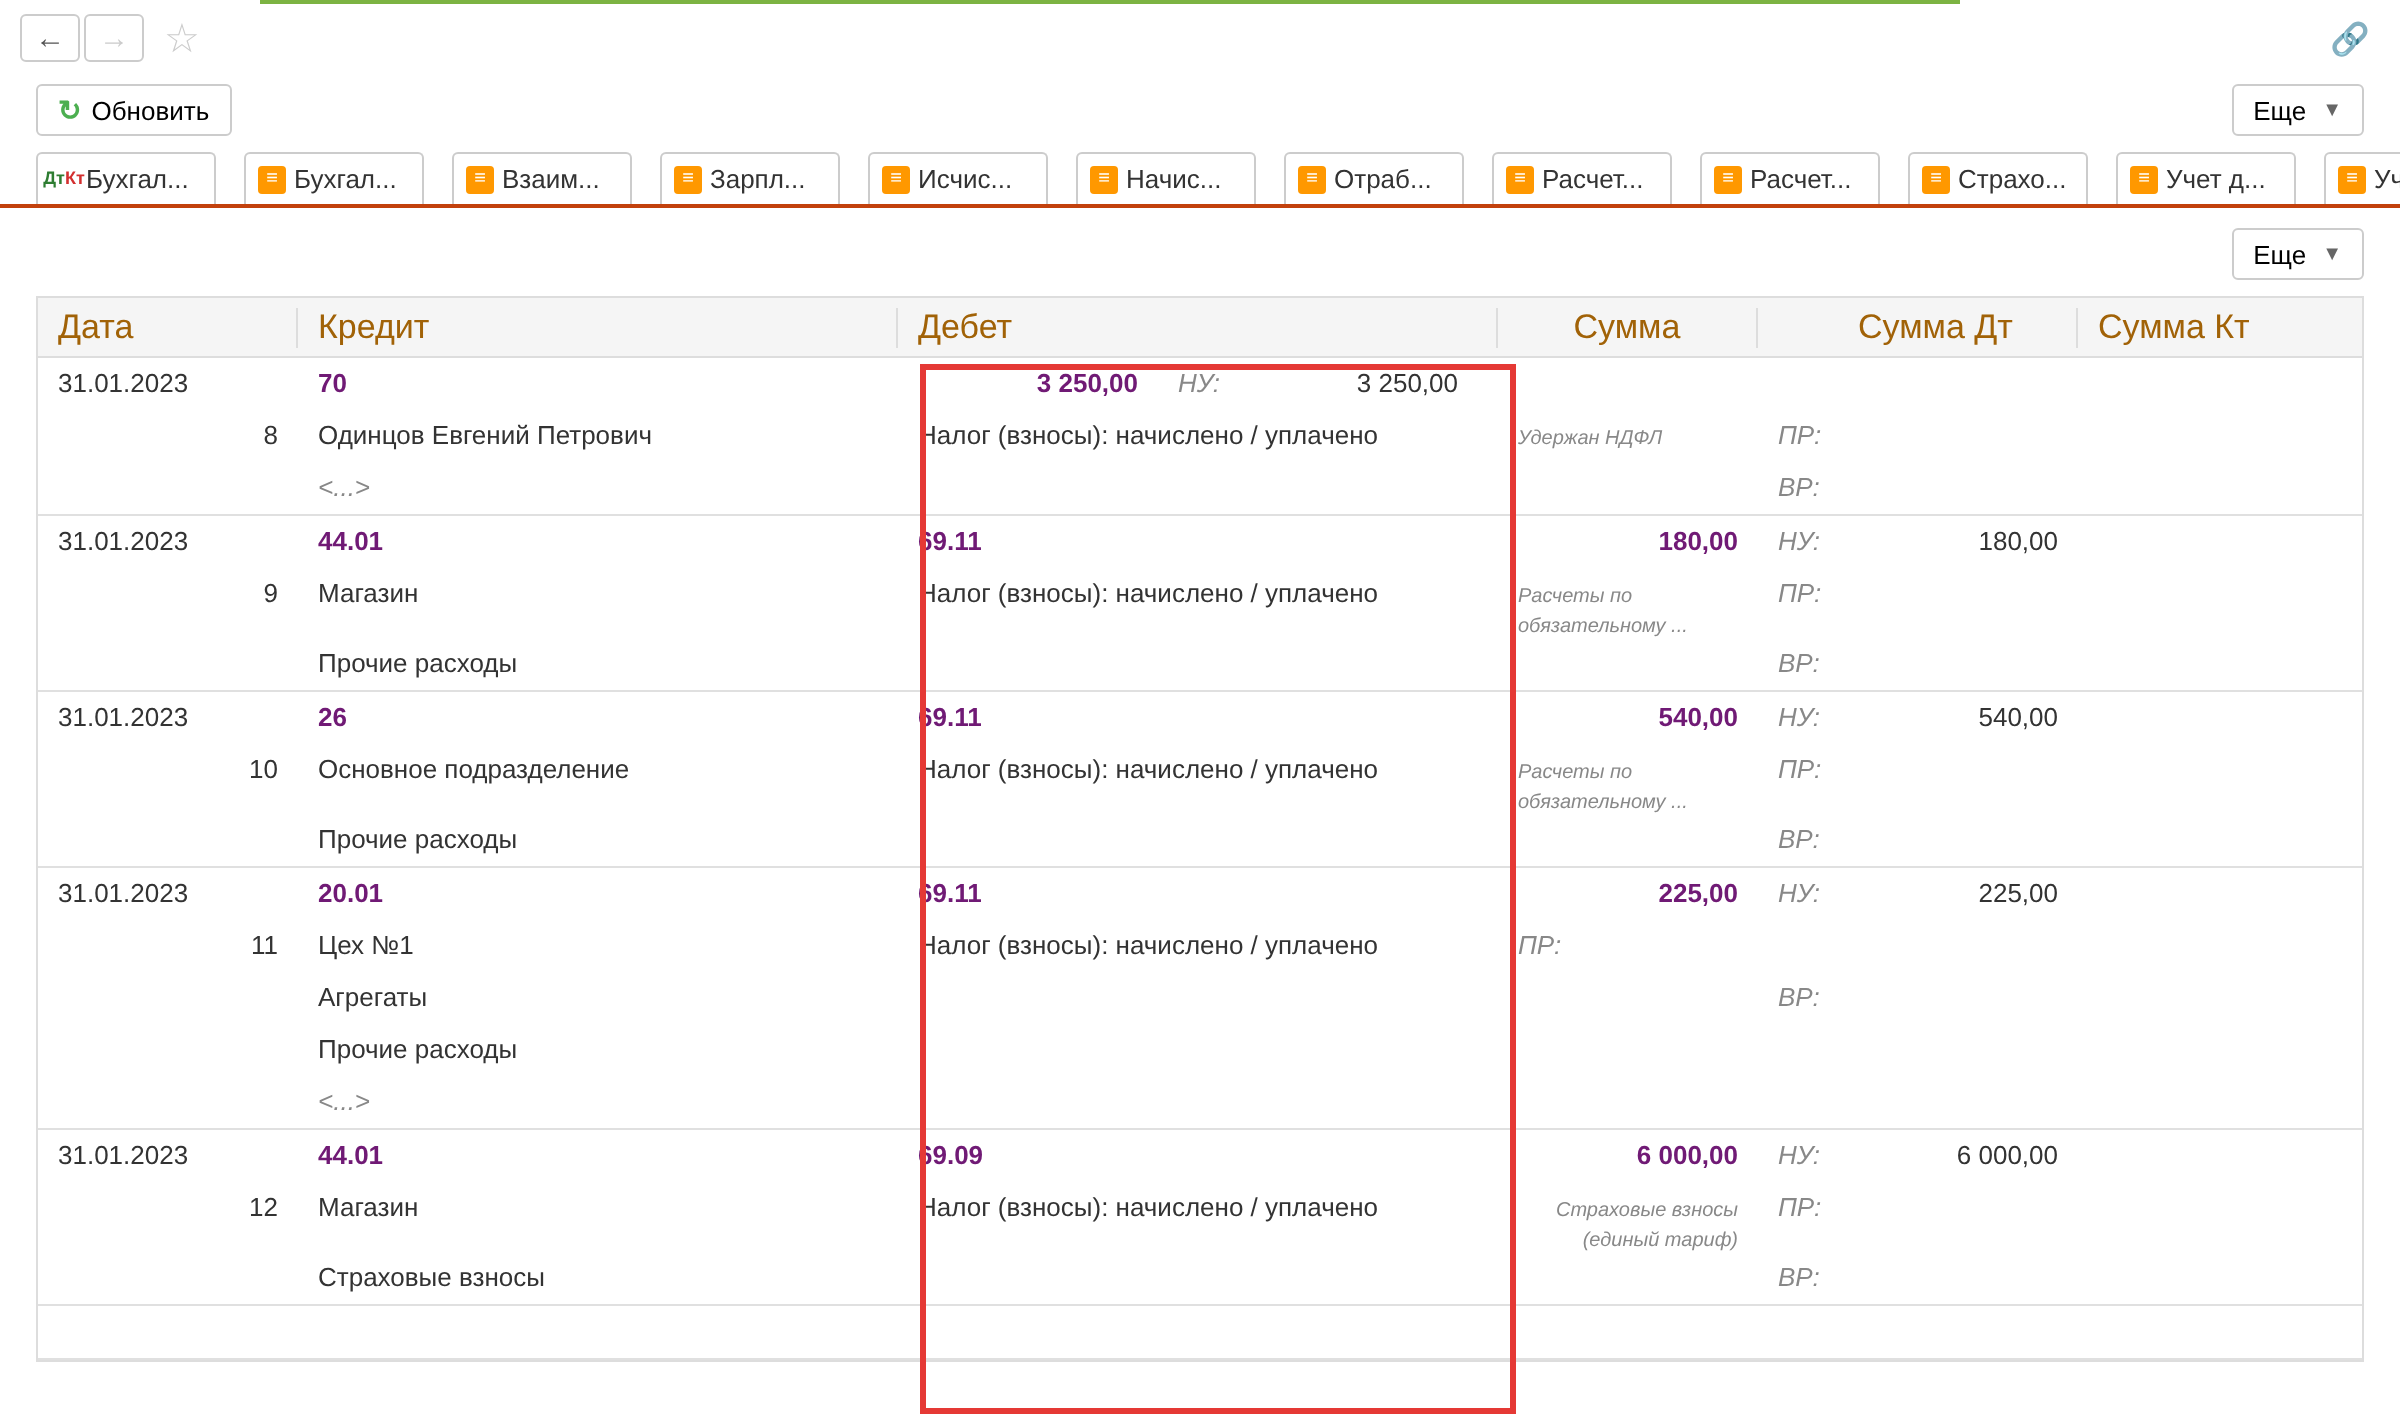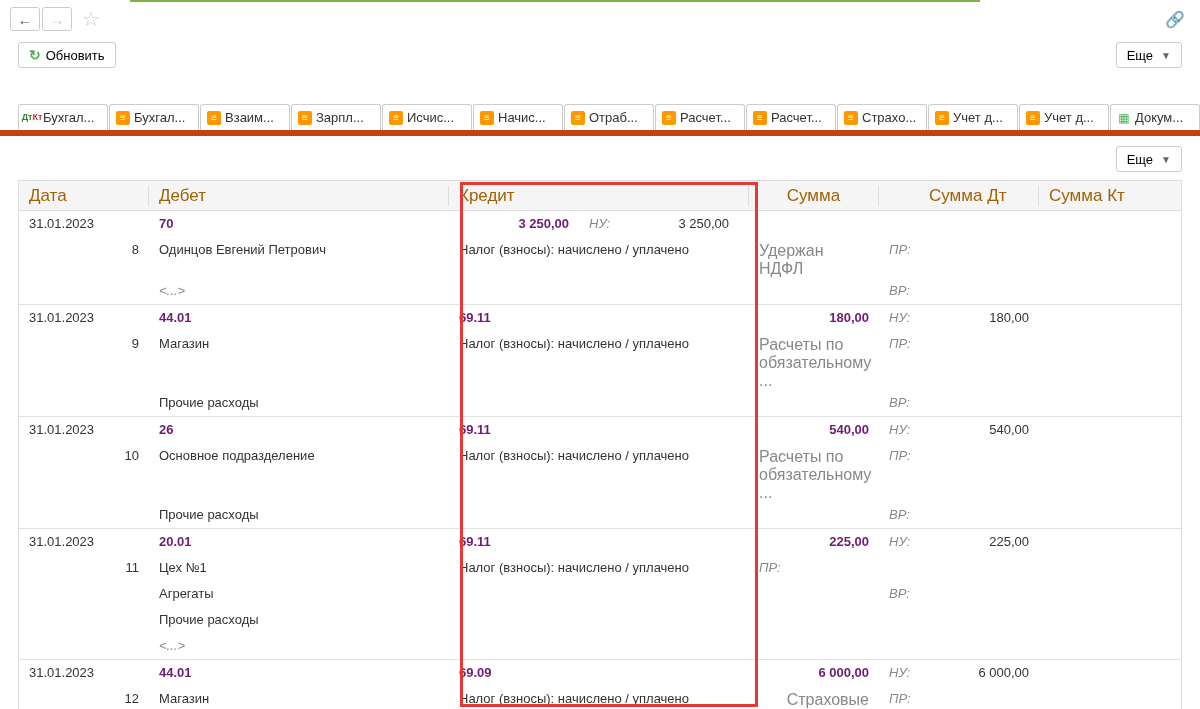--- a/index.html
+++ b/index.html
@@ -73,23 +73,22 @@
     align-items: center;
     font-size: 13px;
     cursor: pointer;
     gap: 5px;
   }
   .btn .refresh-arrow { color: #4caf50; font-size: 14px; font-weight: bold; }
   .btn .dd { color: #666; font-size: 10px; margin-left: 3px; }
   .tabs {
     display: flex;
     padding: 0 18px;
-    gap: 1px;
-    border-bottom: 6px solid #c2410c;
-    margin-top: 28px;
+    gap: 14px;
+    border-bottom: 2px solid #c2410c;
   }
   .tab {
     height: 26px;
     min-width: 90px;
     border: 1px solid #ccc;
     border-bottom: none;
     border-radius: 3px 3px 0 0;
     background: #fff;
     display: inline-flex;
     align-items: center;
@@ -171,21 +170,21 @@
   .cell-date { width: 130px; display: flex; justify-content: space-between; }
   .cell-date .num { text-align: right; color: #333; }
   .cell-debit { width: 300px; }
   .cell-credit { width: 300px; }
   .cell-sum { width: 130px; text-align: right; }
   .cell-nu { width: 40px; color: #888; font-style: italic; }
   .cell-dt { width: 120px; text-align: right; }
   .cell-kt { width: 120px; text-align: right; }
   .bold { font-weight: bold; color: #701a75; }
   .italic { font-style: italic; color: #888; }
-  .comment { color: #888; font-size: 16px; }
+  .comment { font-style: italic; color: #888; font-size: 10px; }
   .red-box {
     position: absolute;
     border: 3px solid #e53935;
     pointer-events: none;
   }
   .red-credit {
     left: 460px;
     top: 182px;
     width: 298px;
     height: 525px;
@@ -277,22 +276,22 @@
   <div class="more-row">
     <button class="btn">
       <span>Еще</span>
         <span class="dd">▼</span>
     </button>
   </div>
 
   <div class="grid">
     <div class="grid-header">
       <div class="col col-date">Дата</div>
+      <div class="col col-credit">Кредит</div>
       <div class="col col-debit">Дебет</div>
-      <div class="col col-credit">Кредит</div>
       <div class="col col-sum" style="text-align:center;">Сумма</div>
       <div class="col col-nu"></div>
       <div class="col col-dt" style="text-align:left;">Сумма Дт</div>
       <div class="col col-kt" style="text-align:left;">Сумма Кт</div>
     </div>
     <div class="grid-body" id="grid-body">
         <div class="row-group">
           <div class="row-line">
             <div class="cell cell-date">
               <span>31.01.2023</span>

